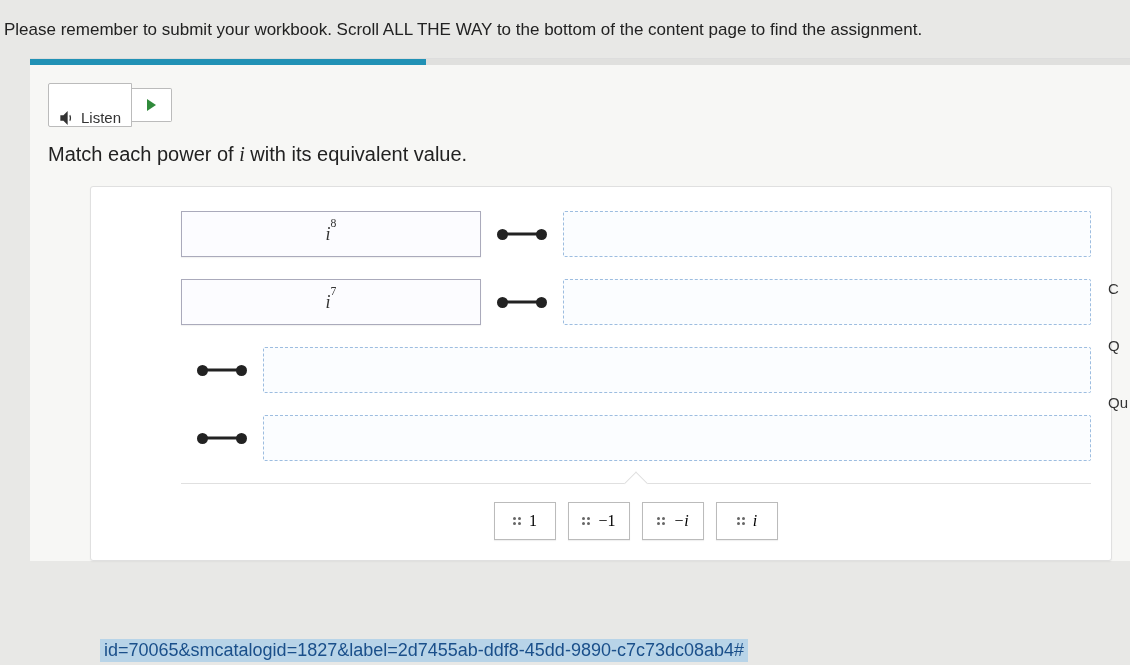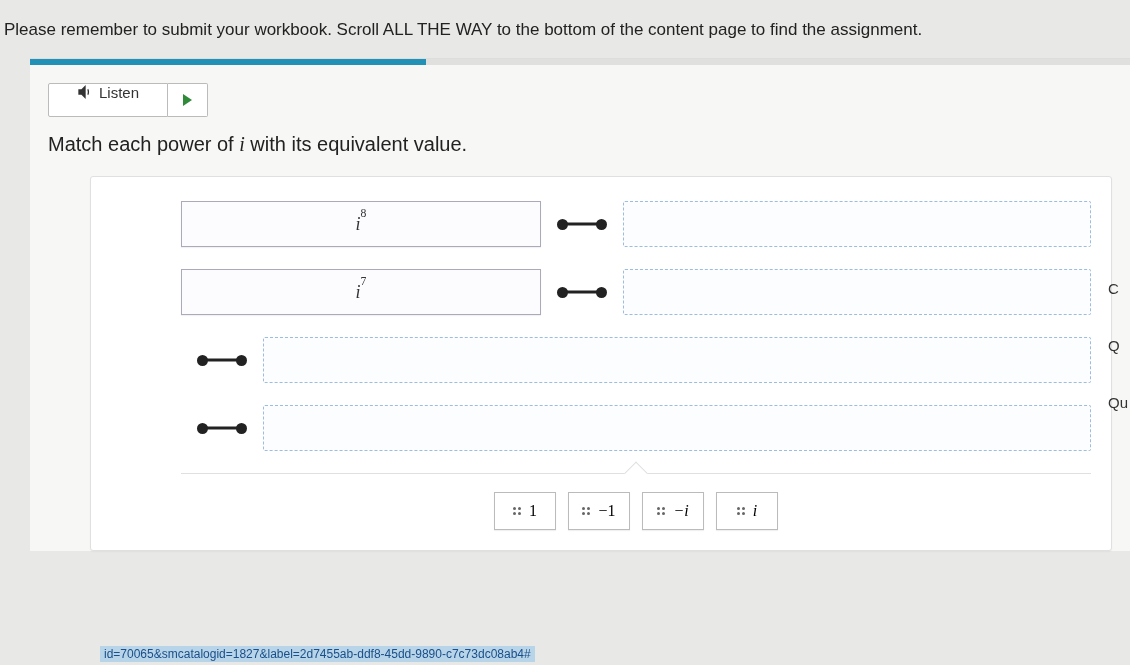--- a/index.html
+++ b/index.html
@@ -34,25 +34,25 @@
       width: 36%;
       background: #2191b5;
     }
     .listen-row {
       display: flex;
       align-items: center;
       padding: 0 0 16px 18px;
     }
     .listen-btn {
       display: flex;
-      align-items: flex-start;
+      align-items: flex-end;
       border: 1px solid #bbb;
       background: #fff;
-      height: 34px;
-      padding: 0 28px;
+      height: 44px;
+      padding: 0 10px;
       font-size: 15px;
       color: #333;
       cursor: pointer;
       border-radius: 2px 0 0 2px;
       gap: 6px;
     }
     .play-btn {
       border: 1px solid #bbb;
       border-left: none;
       background: #fff;
@@ -87,21 +87,21 @@
       box-shadow: 0 1px 2px rgba(0,0,0,0.04);
       padding: 24px 20px 20px 90px;
     }
     .match-row {
       display: flex;
       align-items: center;
       margin-bottom: 22px;
       height: 46px;
     }
     .source-box {
-      width: 360px;
+      width: 300px;
       height: 46px;
       border: 1px solid #aab;
       background: #fcfcff;
       display: flex;
       align-items: center;
       justify-content: center;
       font-family: 'Times New Roman', serif;
       font-style: italic;
       font-size: 18px;
       color: #333;
@@ -199,21 +199,21 @@
       flex-direction: column;
       gap: 40px;
       font-size: 15px;
       color: #333;
       padding-right: 2px;
     }
     .url-bar {
       position: absolute;
       bottom: 3px;
       left: 100px;
-      font-size: 12px;
+      font-size: 18px;
       color: #1a4f8a;
       background: #b8d4e8;
       padding: 1px 4px;
       font-family: Arial, sans-serif;
     }
   </style>
 </head>
 <body>
 
 <div class="instruction">Please remember to submit your workbook. Scroll ALL THE WAY to the bottom of the content page to find the assignment.</div>

